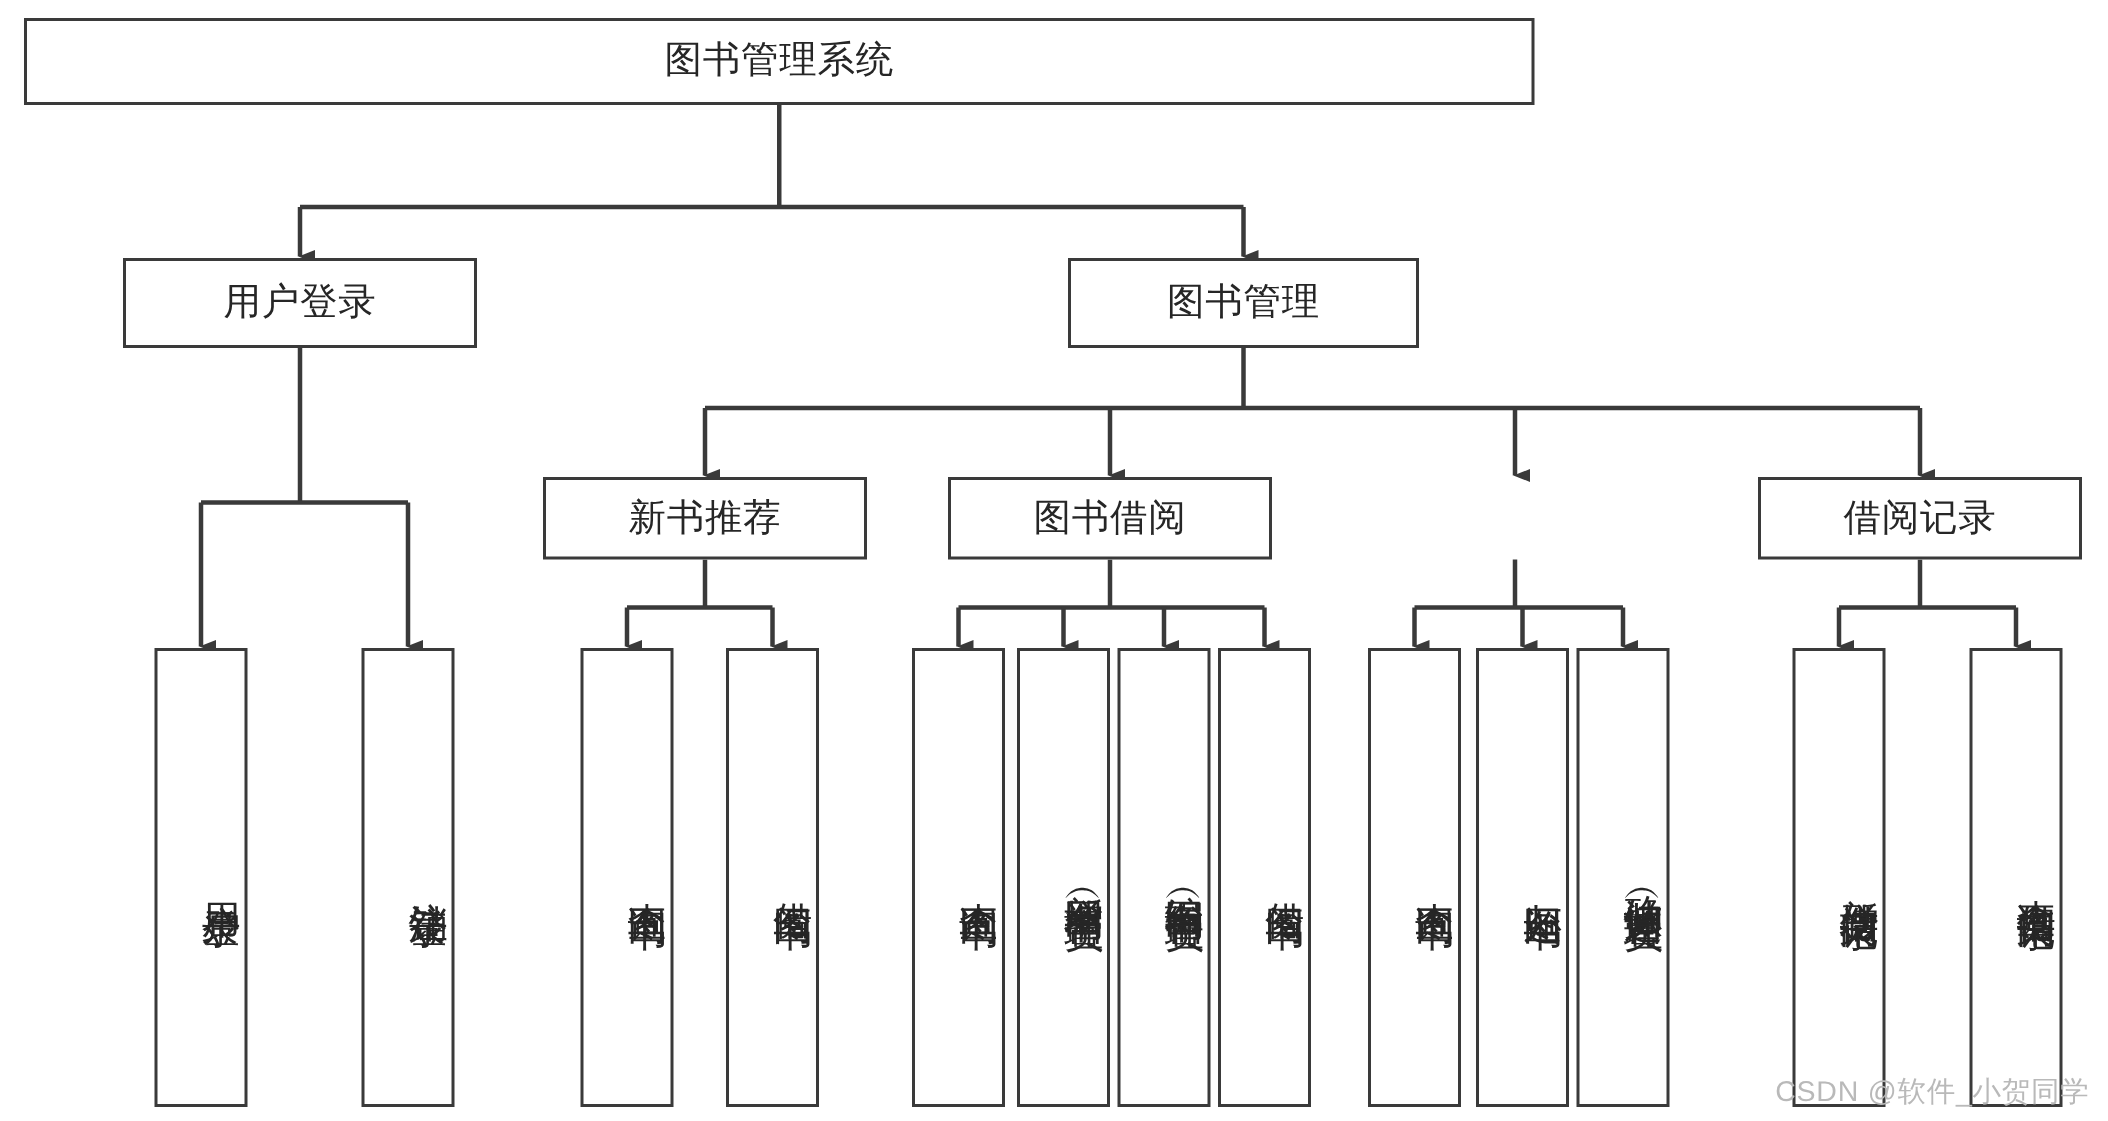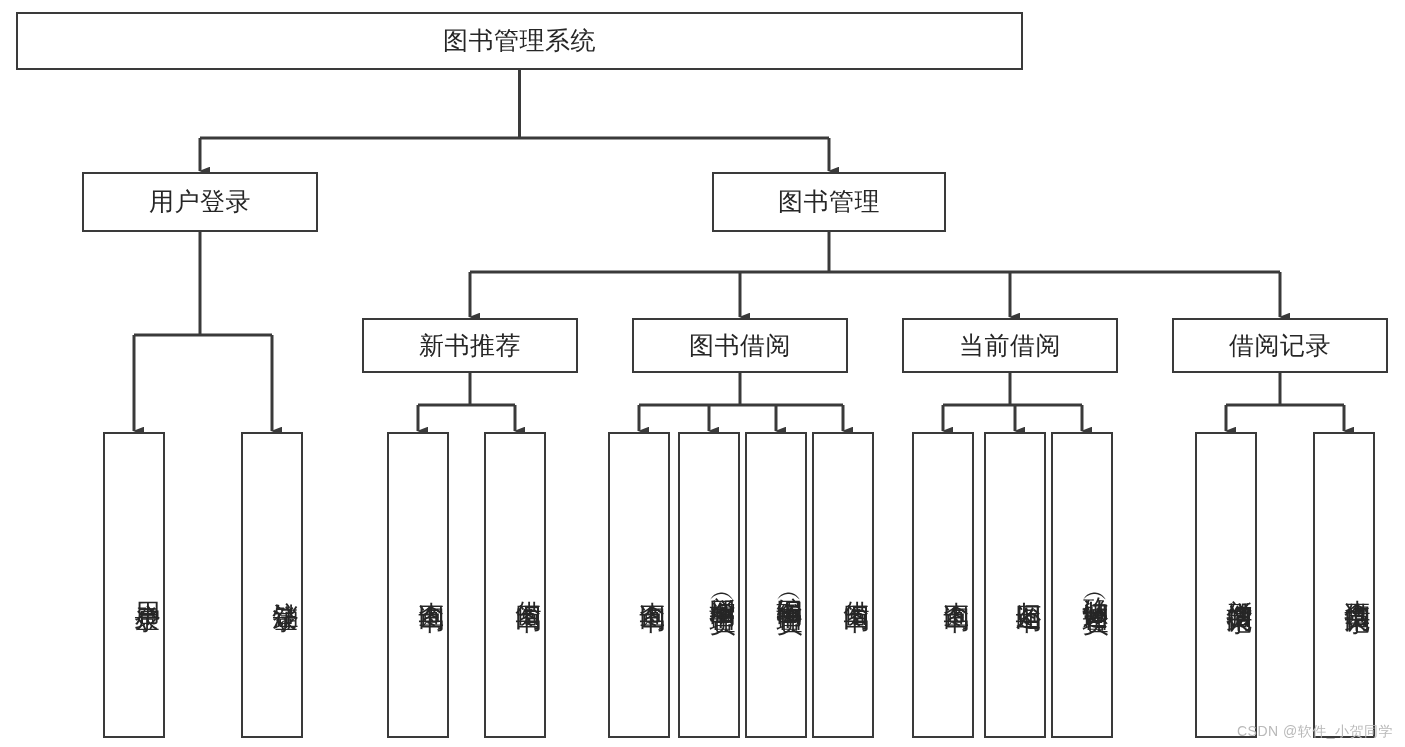--- a/index.html
+++ b/index.html
@@ -61,21 +61,21 @@
     text-orientation: upright;
     display: block;
   }
   .node-label {
     display: block;
   }
   #watermark {
     position: absolute;
     right: 12px;
     bottom: 6px;
-    font-size: 14px;
+    font-size: 19px;
     color: #b9b9b9;
     letter-spacing: 0.5px;
     white-space: nowrap;
     user-select: none;
   }
 </style>
 </head>
 <body>
 
 <div id="diagram-root">
@@ -133,23 +133,20 @@
   <div class="node horizontal" style="left: 362px; top: 318px; width: 216px; height: 55px;">
     <span class="node-label">新书推荐</span>
   </div>
 
   <div class="node horizontal" style="left: 712px; top: 172px; width: 234px; height: 60px;">
     <span class="node-label">图书管理</span>
   </div>
   <div class="node horizontal" style="left: 632px; top: 318px; width: 216px; height: 55px;">
     <span class="node-label">图书借阅</span>
   </div>
-  <div class="node horizontal" style="left: 902px; top: 318px; width: 216px; height: 55px;">
-    <span class="node-label">当前借阅</span>
-  </div>
   <div class="node horizontal" style="left: 1172px; top: 318px; width: 216px; height: 55px; align-items: center;">
     <span class="node-label">借阅记录</span>
   </div>
 
   <div class="node vertical" style="left: 103px; top: 432px; width: 62px; height: 306px;">
     <span class="vtext">用户登录</span>
   </div>
   <div class="node vertical" style="left: 241px; top: 432px; width: 62px; height: 306px;">
     <span class="vtext">注销登录</span>
   </div>

